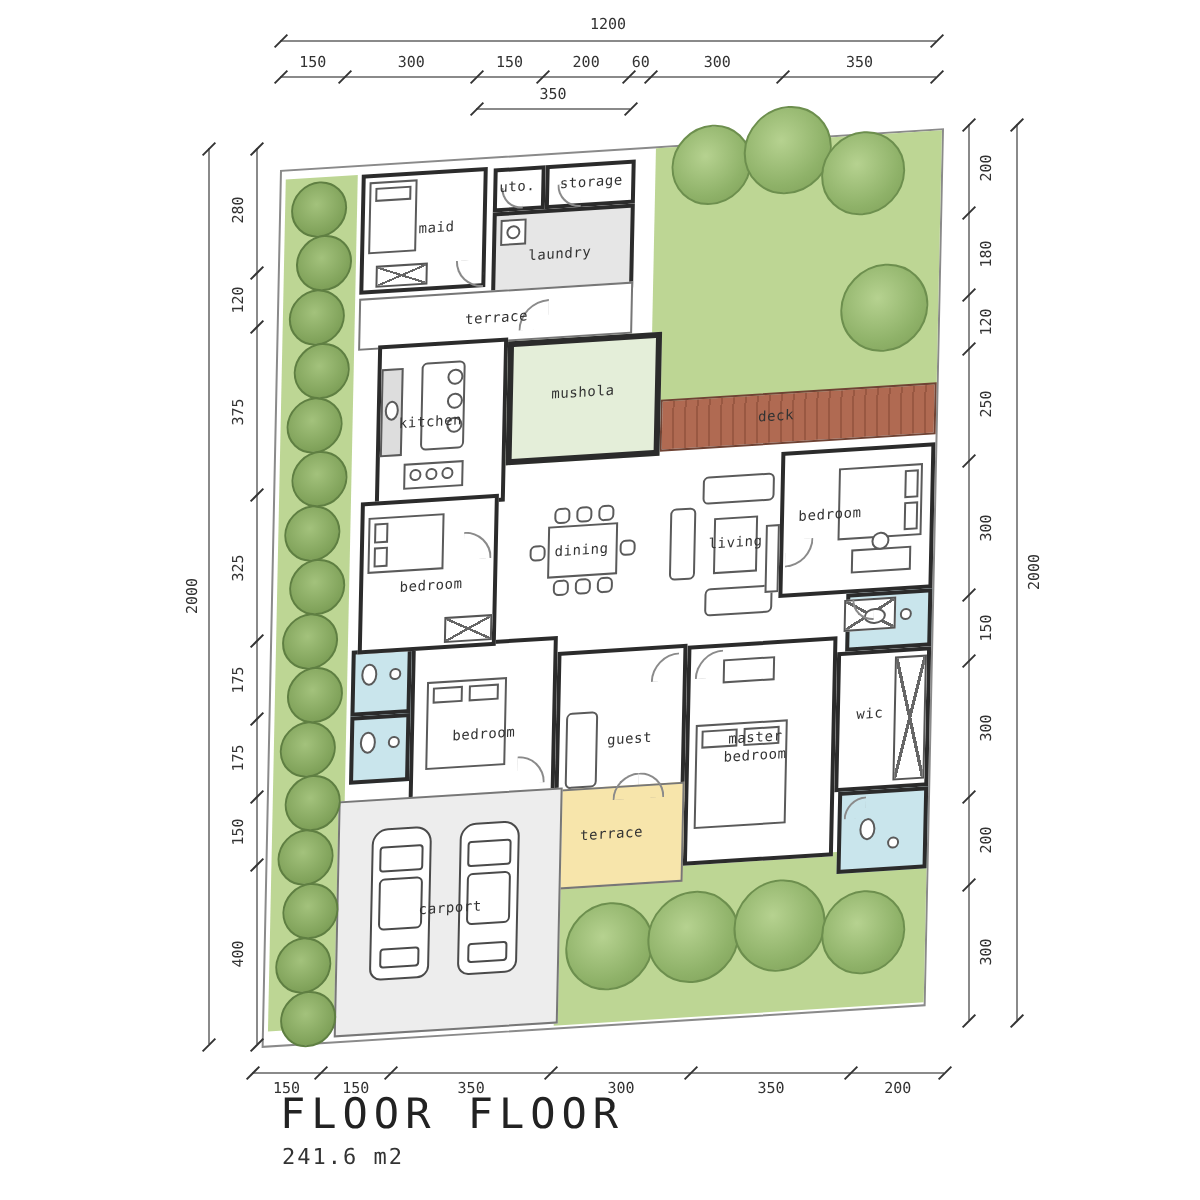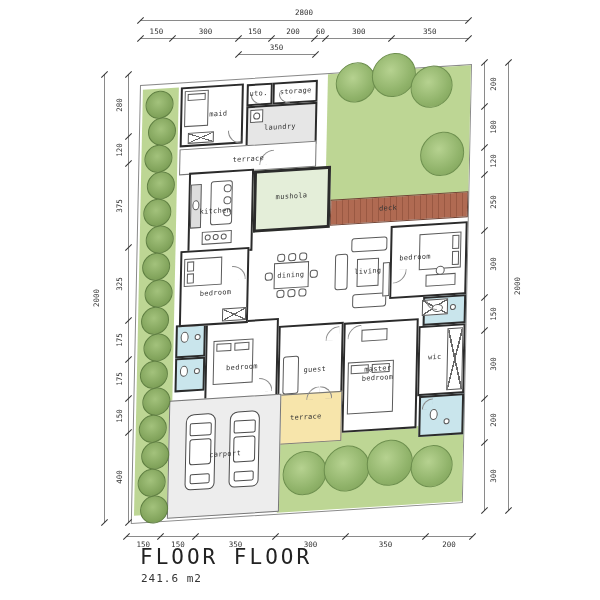--- a/index.html
+++ b/index.html
@@ -211,21 +211,21 @@
       <div class="tree hedge" style="left: 5px; top: 330px; width: 28px; height: 28px;"></div>
       <div class="tree hedge" style="left: 8px; top: 357px; width: 28px; height: 28px;"></div>
       <div class="tree hedge" style="left: 5px; top: 384px; width: 28px; height: 28px;"></div>
       <div class="tree hedge" style="left: 8px; top: 411px; width: 28px; height: 28px;"></div>
     </div>
 
   <div id="title">FLOOR FLOOR</div>
   <div id="area">241.6 m2</div>
 <div class="dline" style="left: 140px; top: 20px; width: 328px; height: 1px;"></div>
     <div class="tick" style="left: 135.5px; top: 20px;"></div>
-    <div class="dlabel" style="left: 304px; top: 12px; transform: translate(-50%, -50%);">2800</div>
+    <div class="dlabel" style="left: 304px; top: 12px; transform: translate(-50%, -50%);">1200</div>
     <div class="tick" style="left: 463.5px; top: 20px;"></div>
     <div class="dline" style="left: 140px; top: 38px; width: 328px; height: 1px;"></div>
     <div class="tick" style="left: 135.5px; top: 38px;"></div>
     <div class="dlabel" style="left: 156.4px; top: 31px; transform: translate(-50%, -50%);">150</div>
     <div class="tick" style="left: 168.3px; top: 38px;"></div>
     <div class="dlabel" style="left: 205.6px; top: 31px; transform: translate(-50%, -50%);">300</div>
     <div class="tick" style="left: 233.9px; top: 38px;"></div>
     <div class="dlabel" style="left: 254.8px; top: 31px; transform: translate(-50%, -50%);">150</div>
     <div class="tick" style="left: 266.7px; top: 38px;"></div>
     <div class="dlabel" style="left: 293.067px; top: 31px; transform: translate(-50%, -50%);">200</div>

